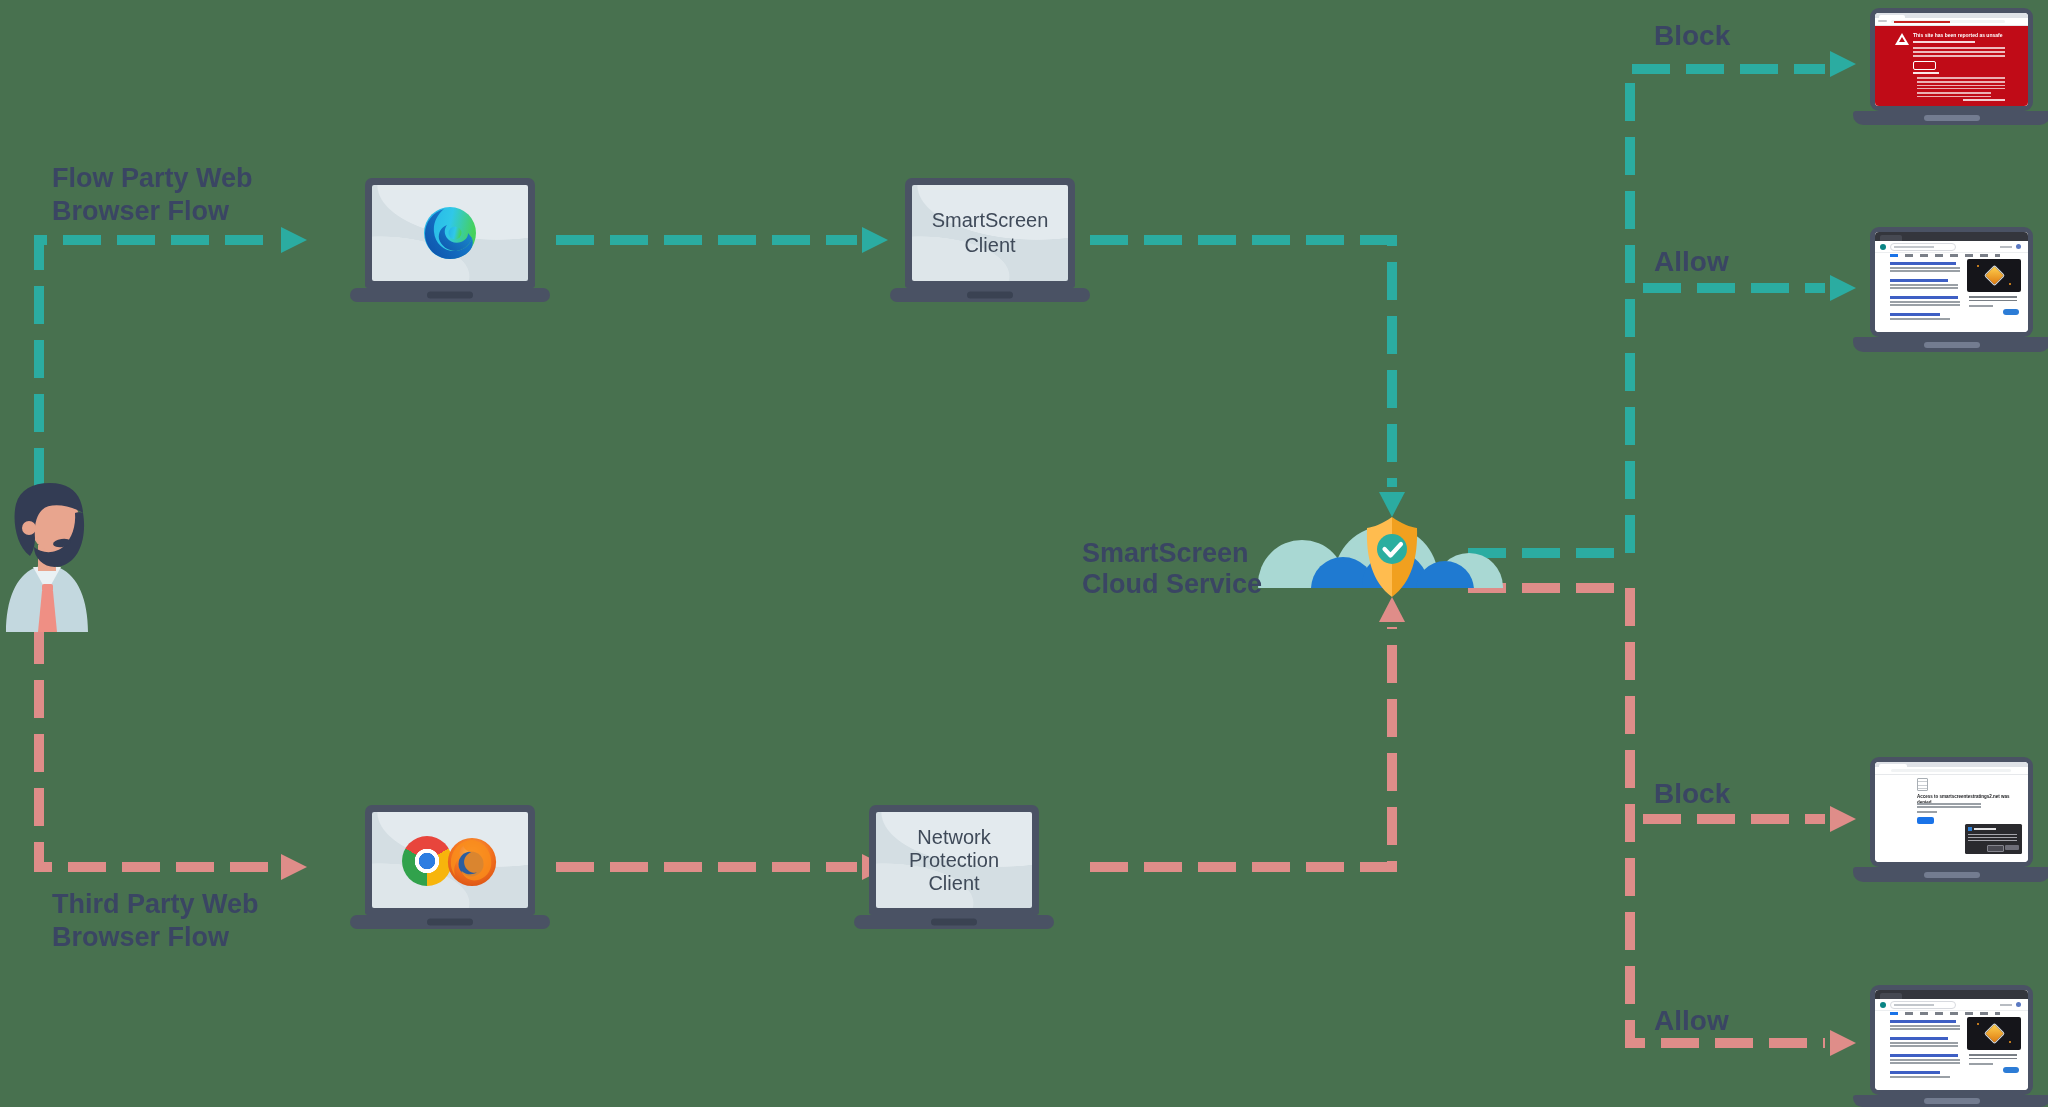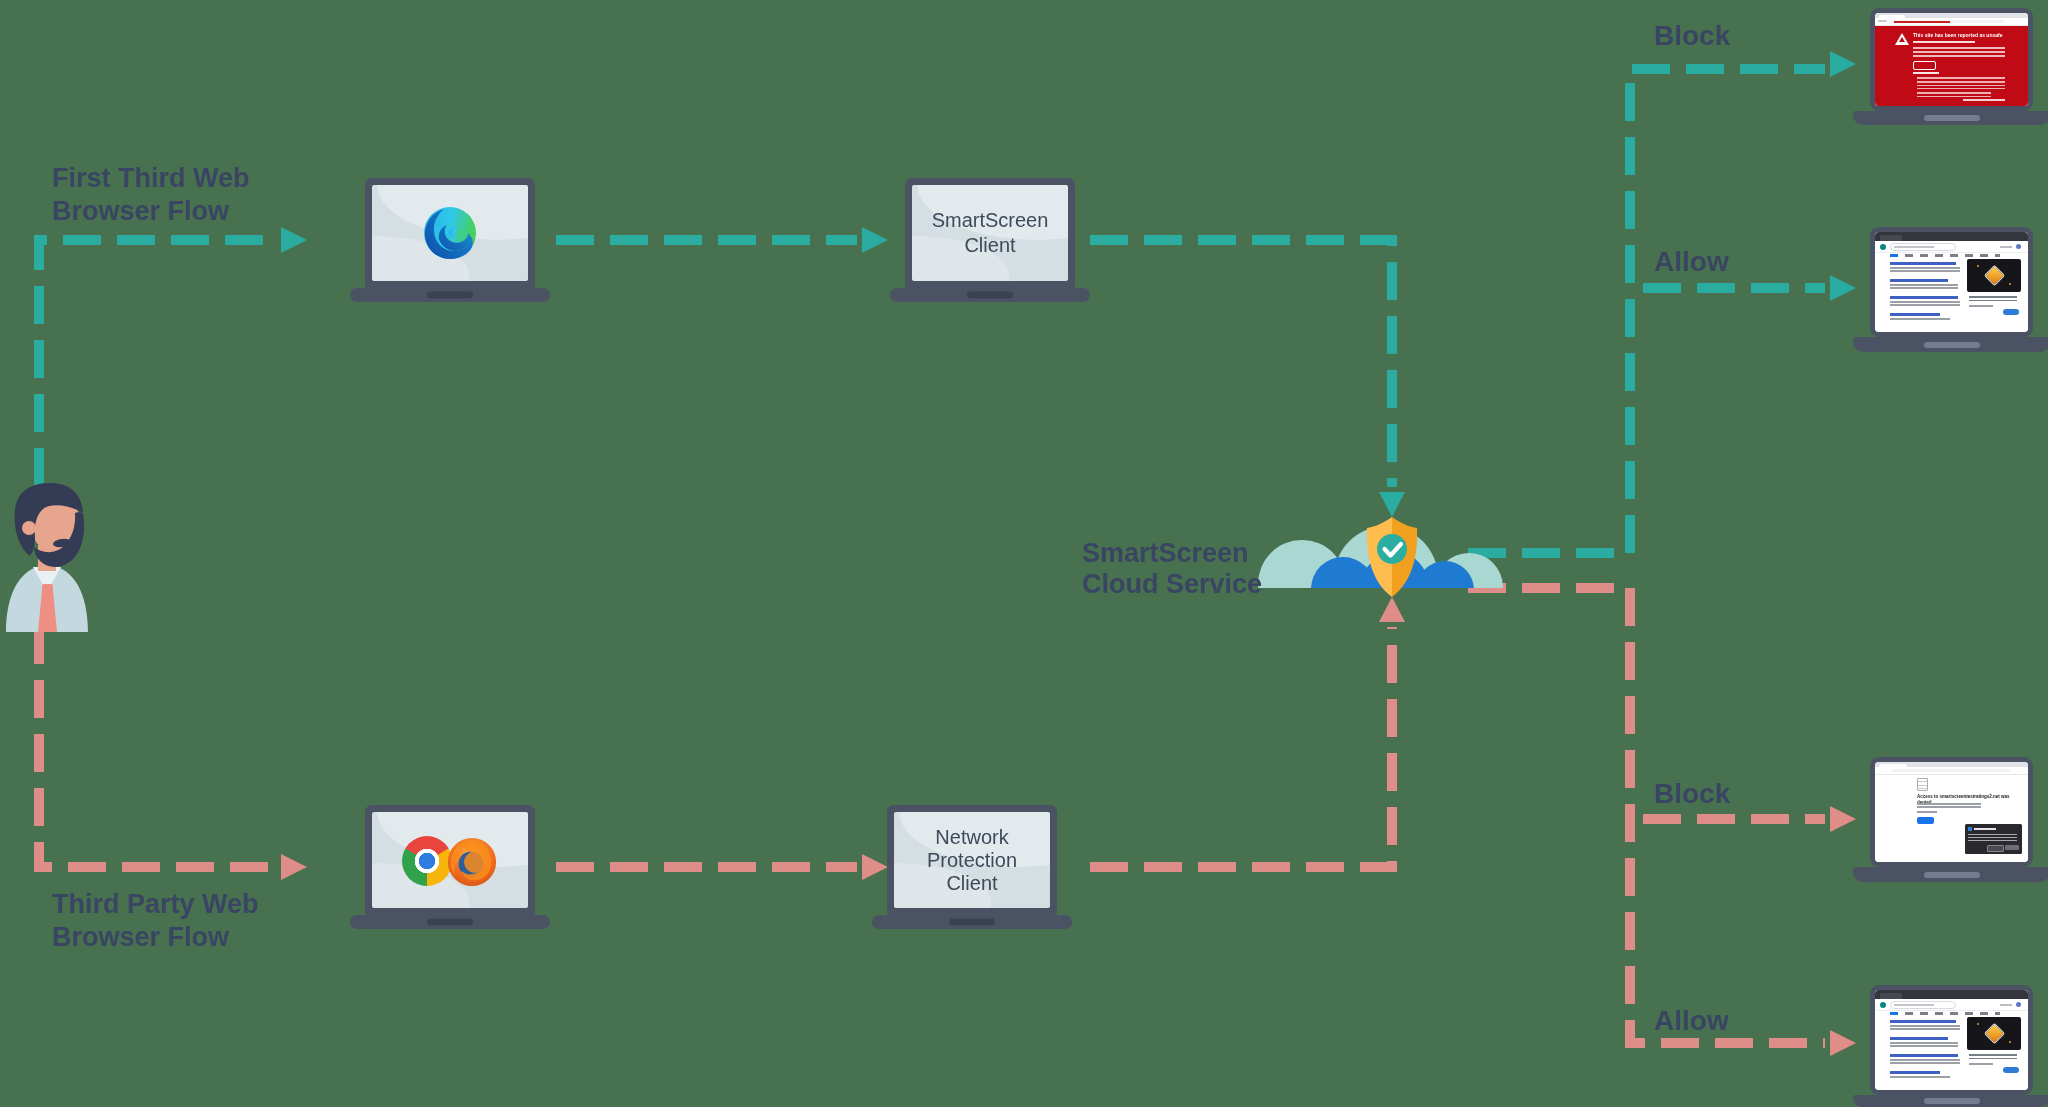--- a/index.html
+++ b/index.html
@@ -176,21 +176,21 @@
       <ellipse cx="55" cy="523" rx="25" ry="29" fill="#E8A58E"></ellipse>
       <path d="M30 556 C16 546 12 520 16 504 C20 490 32 483 50 483 C66 483 76 490 80 500 C82 505 83 510 83 513
                C70 505 50 502 42 510 C36 516 34 526 35 538 C35 545 33 552 30 556 Z" fill="#333C54"></path>
       <path d="M83 513 C86 530 83 550 72 560 C62 569 48 569 40 561 C36 557 34 552 34 547
                C42 554 56 554 64 546 C72 538 76 526 75 513 C77 512 81 512 83 513 Z" fill="#333C54"></path>
       <ellipse cx="62" cy="543" rx="9" ry="4" fill="#333C54" transform="rotate(-8 62 543)"></ellipse>
       <circle cx="29" cy="528" r="7" fill="#E8A58E"></circle>
     </g>
   </svg>
 
-  <div class="flow-label ml" style="left:52px;top:162px">First Third Web
+  <div class="flow-label ml" style="left:52px;top:162px">Flow Party Web
 Browser Flow</div>
   <div class="flow-label ml" style="left:52px;top:888px">Third Party Web
 Browser Flow</div>
   <div class="cloud-label ml" style="left:1082px;top:538px">SmartScreen
 Cloud Service</div>
   <div class="outcome-label" style="left:1654px;top:22px">Block</div>
   <div class="outcome-label" style="left:1654px;top:248px">Allow</div>
   <div class="outcome-label" style="left:1654px;top:780px">Block</div>
   <div class="outcome-label" style="left:1654px;top:1007px">Allow</div>
 
@@ -253,21 +253,21 @@
                 C14 19 15 14 19 11 C20 15 23 17 27 18 C22 20 19 25 20 30 C21 36 27 40 33 39
                 C28 42 21 41 17 37 C19 44 26 48 33 47 C42 45 48 38 48 29 C48 16 39 6 27 5 Z"></path>
         </svg>
       </div>
     </div>
     <div class="lbase" style="left:-15px;top:110px;width:200px;height:14px">
         <span class="notch-dark"></span>
       </div>
   </div>
 
-  <div class="llap" style="left:887px;top:805px;width:170px;height:110px">
+  <div class="llap" style="left:869px;top:805px;width:170px;height:110px">
     <div class="lframe">
       <div class="lscr">
         <div class="lap-text ml" style="font-size:20px;line-height:23px">Network
 Protection
 Client</div>
       </div>
     </div>
     <div class="lbase" style="left:-15px;top:110px;width:200px;height:14px">
         <span class="notch-dark"></span>
       </div>

